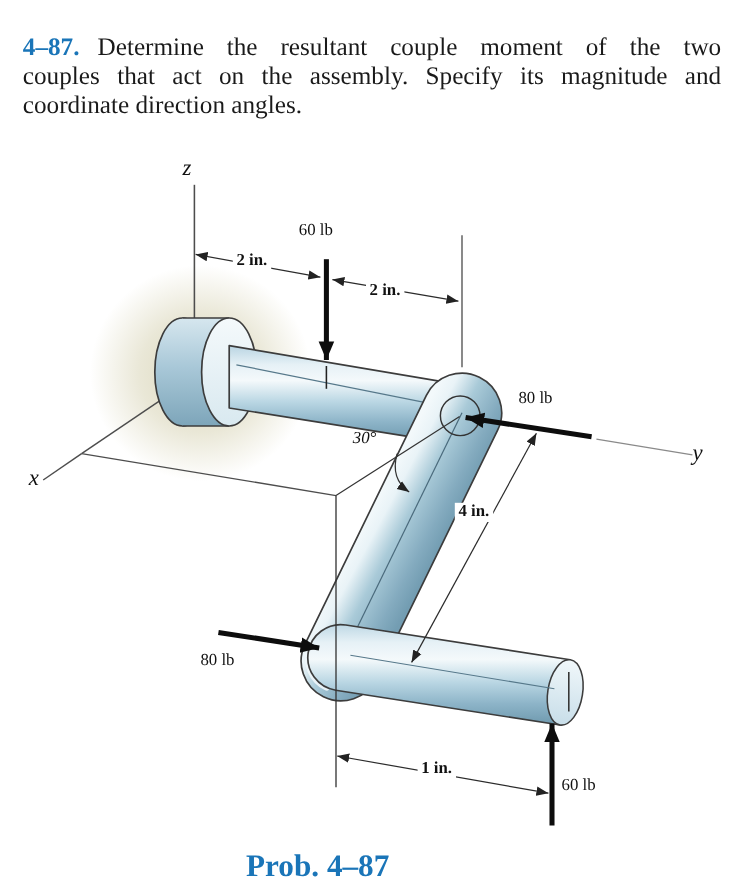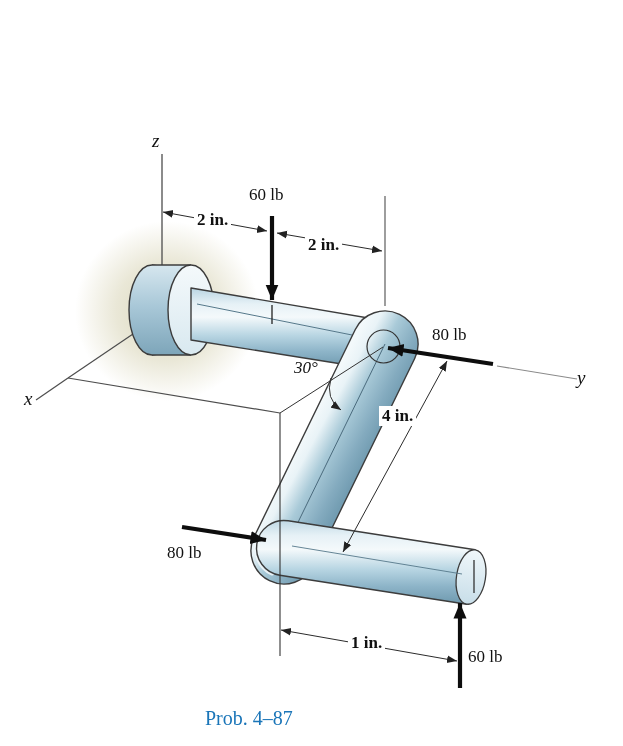--- a/index.html
+++ b/index.html
@@ -6,30 +6,35 @@
   .page{
     position:relative;width:623px;height:746px;background:#ffffff;overflow:hidden;
     font-family:"Liberation Serif", serif;color:#1a1a1a;
   }
   .problem{position:absolute;left:19px;top:27px;width:582px;font-size:21px;line-height:24px;}
   .pline{width:100%;}
   .pjust{text-align:justify;text-align-last:justify;}
   .pnum{color:#1a75b8;font-weight:bold;}
   .pgap{display:inline-block;width:15px;}
   .fig{position:absolute;left:0;top:0;width:623px;height:746px;}
-  .lbl{position:absolute;font-size:17px;color:#111;white-space:nowrap;}
+  .lbl{position:absolute;font-size:14px;color:#111;white-space:nowrap;}
   .onl{background:#ffffff;padding:0 3px;font-weight:bold;}
   .ax{font-style:italic;font-size:19px;}
-  .caption{position:absolute;left:205px;top:707px;font-size:20px;font-weight:normal;color:#1a75b8;white-space:nowrap;}
+  .caption{position:absolute;left:205px;top:707px;font-size:26px;font-weight:bold;color:#1a75b8;white-space:nowrap;}
 </style>
 </head>
 <body>
 
 <div class="page">
 
+  <div class="problem">
+    <div class="pline pjust"><span class="pnum">4–87.</span><span class="pgap"></span><span>Determine the resultant couple moment of the two</span></div>
+    <div class="pline pjust"><span>couples that act on the assembly. Specify its magnitude and</span></div>
+    <div class="pline"><span>coordinate direction angles.</span></div>
+  </div>
 
   <svg class="fig" viewBox="0 0 623 746">
     <defs>
       <radialGradient id="glow" cx="50%" cy="50%" r="50%">
         <stop offset="0%" stop-color="#d8d4b6" stop-opacity="0.95"></stop>
         <stop offset="55%" stop-color="#d8d4b6" stop-opacity="0.55"></stop>
         <stop offset="100%" stop-color="#d8d4b6" stop-opacity="0"></stop>
       </radialGradient>
       <linearGradient id="gU" gradientUnits="userSpaceOnUse" x1="280" y1="286" x2="280" y2="368">
         <stop offset="0" stop-color="#b3d1e0"></stop>
@@ -125,19 +130,19 @@
   </svg>
 
   <div class="lbl ax" style="left:152px;top:130px;">z</div>
   <div class="lbl" style="left:249px;top:185px;">60 lb</div>
   <div class="lbl onl" style="left:194px;top:210px;">2 in.</div>
   <div class="lbl onl" style="left:305px;top:235px;">2 in.</div>
   <div class="lbl" style="left:432px;top:325px;">80 lb</div>
   <div class="lbl ax" style="left:577px;top:367px;">y</div>
   <div class="lbl ax" style="left:24px;top:388px;">x</div>
   <div class="lbl" style="left:294px;top:358px;font-style:italic;">30°</div>
-  <div class="lbl onl" style="left:379px;top:406px;text-align:center;">4 in.</div>
+  <div class="lbl onl" style="left:379px;top:419px;text-align:center;">4 in.</div>
   <div class="lbl" style="left:167px;top:543px;">80 lb</div>
   <div class="lbl onl" style="left:348px;top:633px;">1 in.</div>
   <div class="lbl" style="left:468px;top:647px;">60 lb</div>
 
   <div class="caption">Prob. 4–87</div>
 </div>
 
 </body></html>

